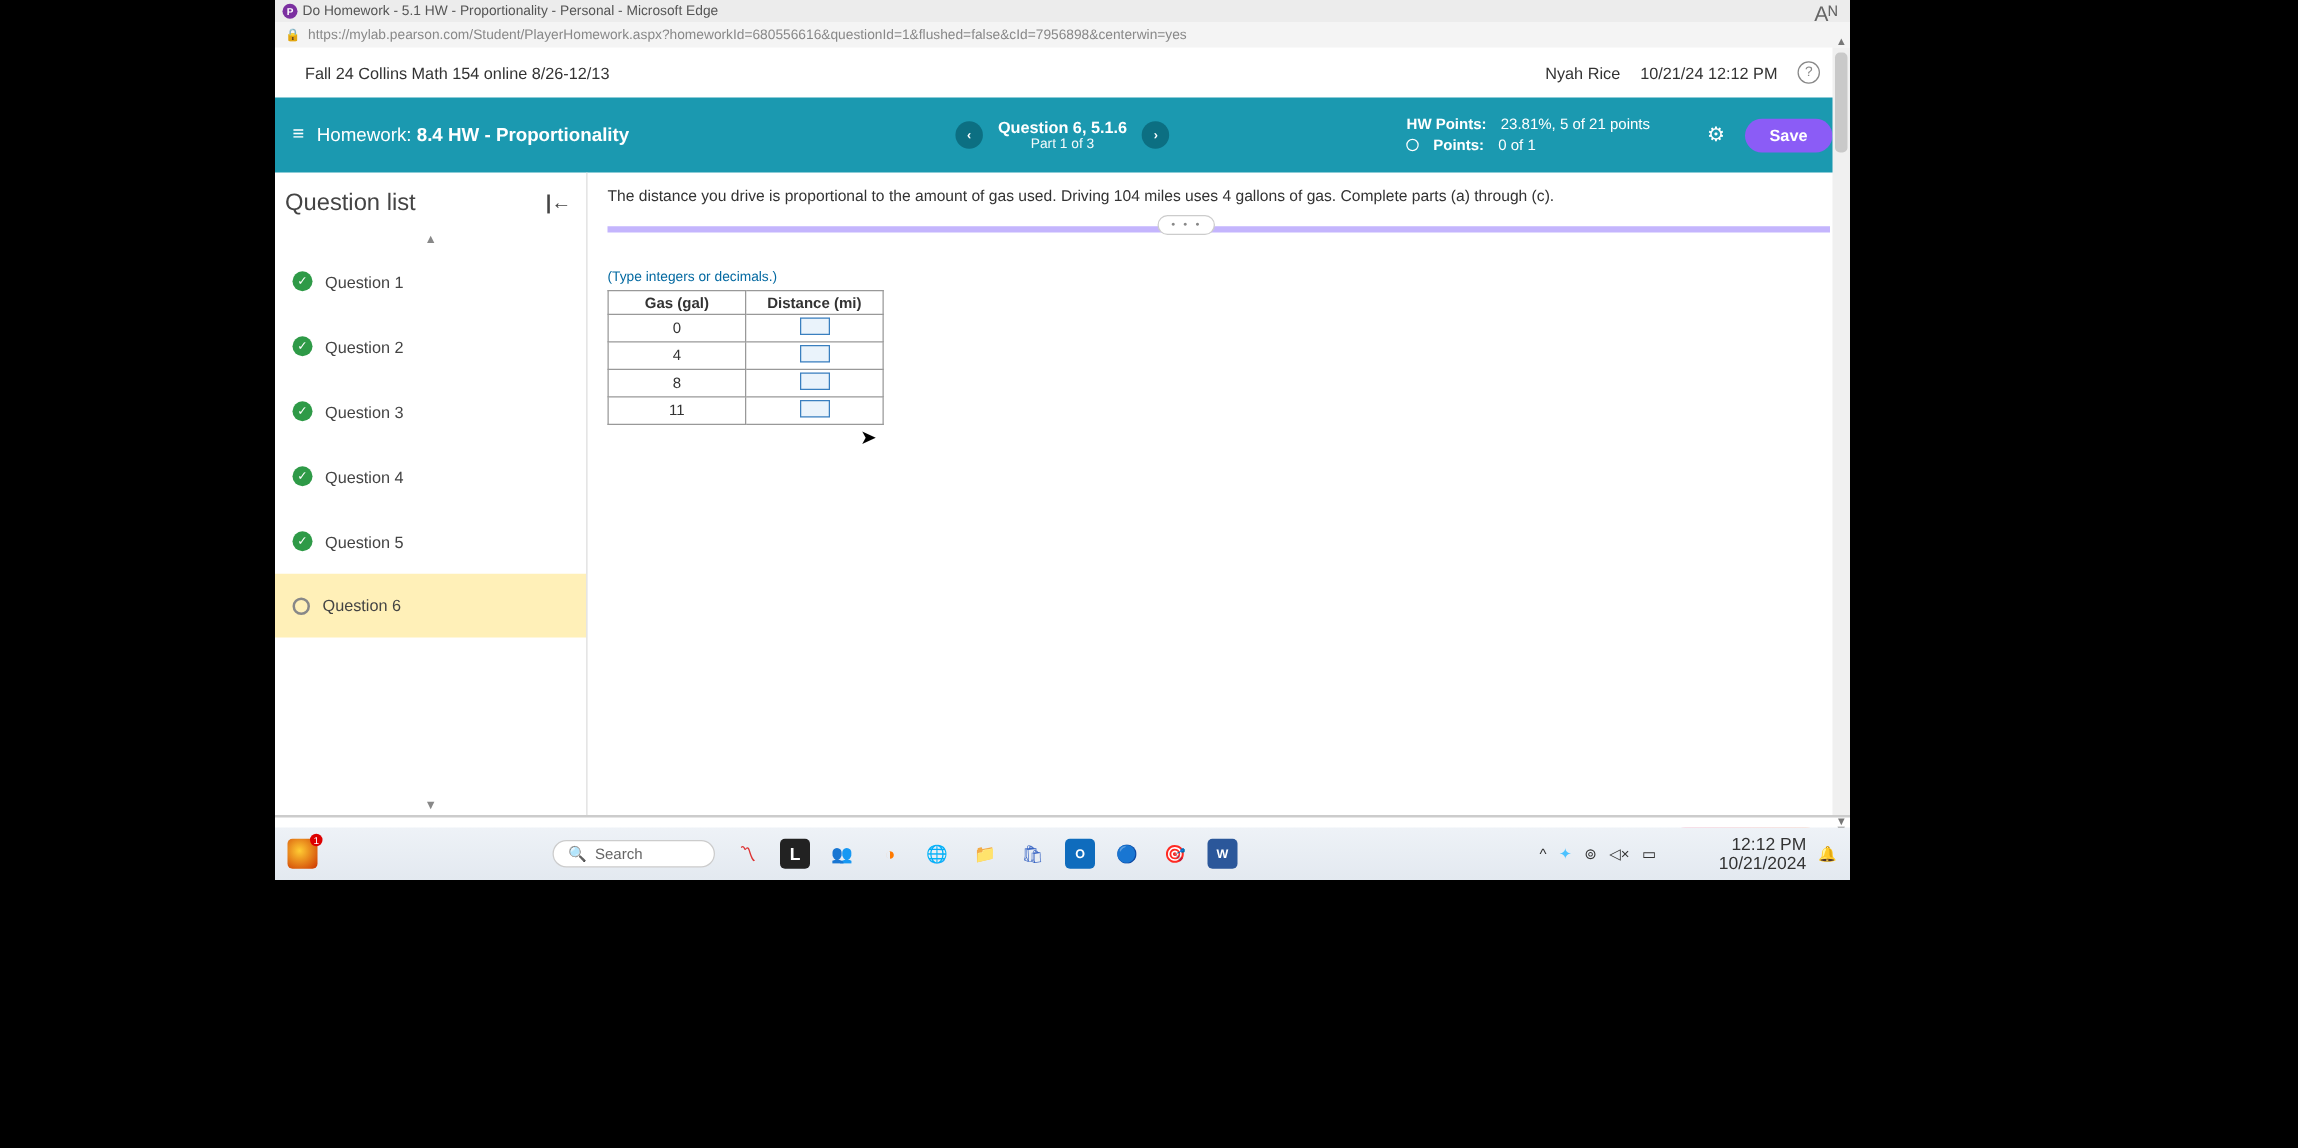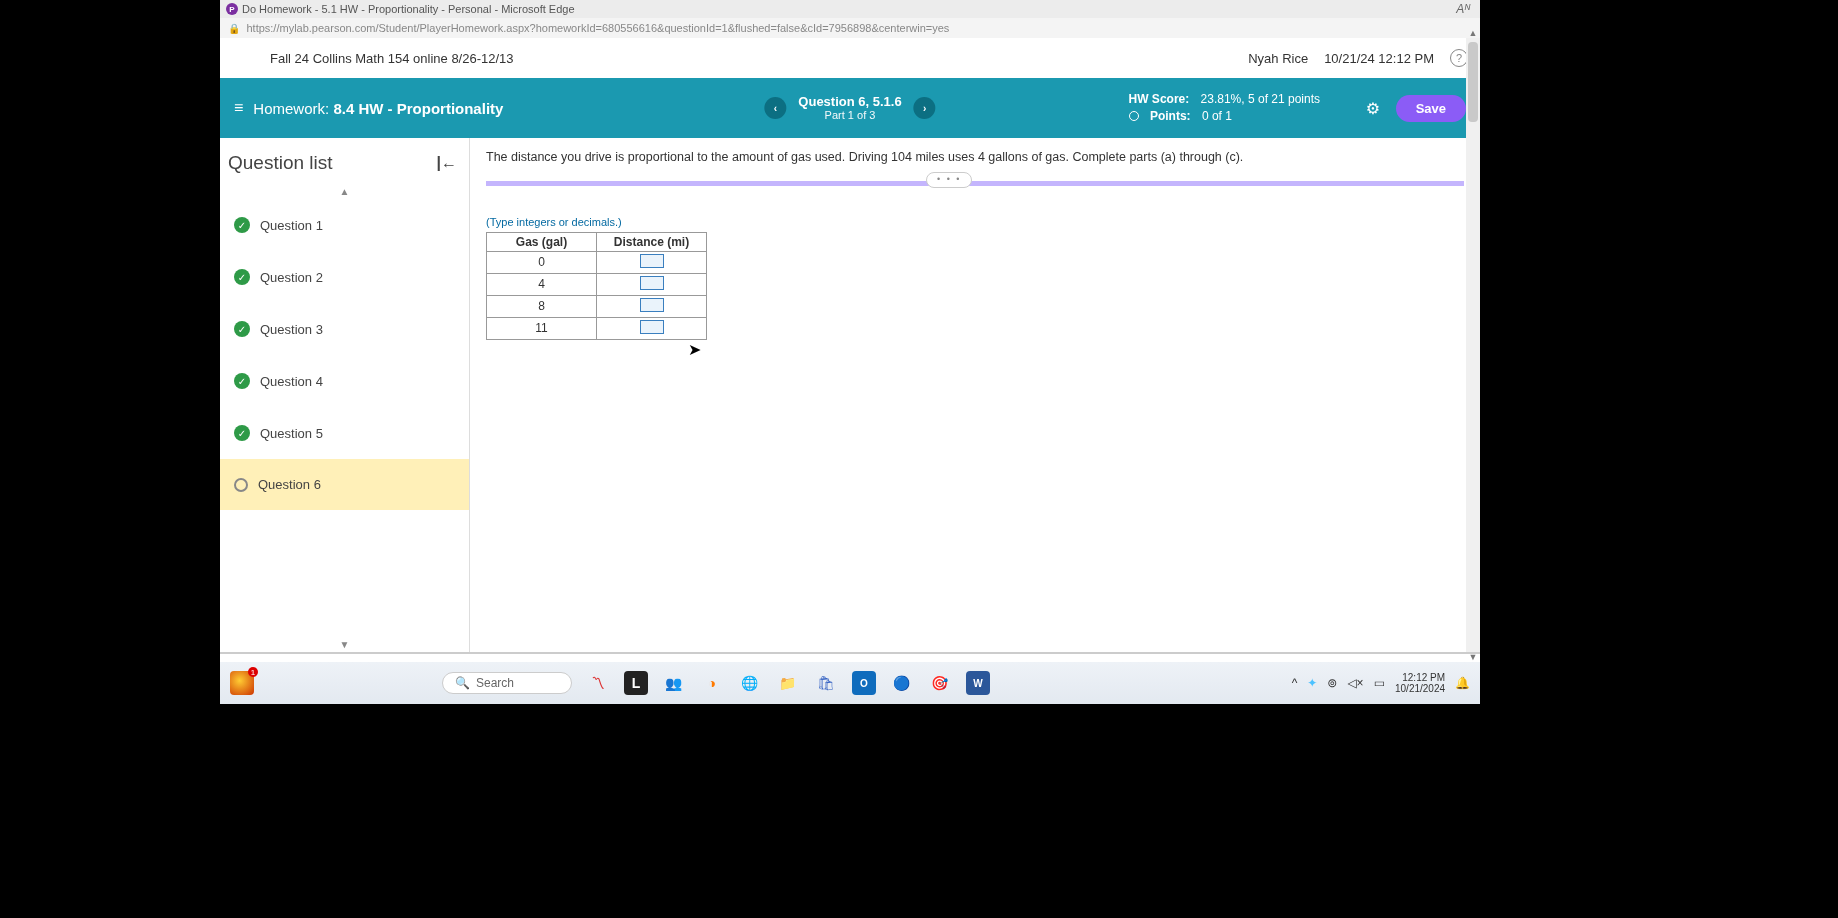--- a/index.html
+++ b/index.html
@@ -3,23 +3,23 @@
 <meta charset="utf-8">
 <style>
   * { box-sizing: border-box; margin: 0; padding: 0; font-family: Arial, Helvetica, sans-serif; }
   html, body { width: 1838px; height: 918px; background: #000; overflow: hidden; }
   .screen { position: absolute; left: 220px; top: 0; width: 1260px; height: 700px; background: #fff; border-radius: 0 0 6px 6px; }
   
   .titlebar { background: #ececec; height: 18px; display: flex; align-items: center; padding: 0 6px; font-size: 11px; color: #555; }
   .titlebar .favicon { width: 12px; height: 12px; border-radius: 50%; background: #7b2fa0; color: #fff; font-size: 8px; display: flex; align-items: center; justify-content: center; margin-right: 4px; font-weight: bold; }
   .addrbar { background: #f4f4f4; height: 20px; display: flex; align-items: center; padding: 0 8px; font-size: 11px; color: #888; }
   .addrbar .lock { margin-right: 6px; color: #888; font-size: 10px; }
-  .read-aloud { position: absolute; right: 10px; top: 2px; font-size: 12px; color: #666; font-style: italic; }
-  
-  .courserow { height: 40px; display: flex; align-items: center; justify-content: space-between; padding: 0 12px; font-size: 13px; color: #333; margin-left: 38px; }
+  .read-aloud { position: absolute; right: 10px; top: 2px; font-size: 17px; color: #666; }
+  
+  .courserow { height: 40px; display: flex; align-items: center; justify-content: space-between; padding: 0 24px; font-size: 13px; color: #333; }
   .courserow .right { display: flex; align-items: center; gap: 16px; }
   .help-circle { width: 18px; height: 18px; border: 1.5px solid #888; border-radius: 50%; display: flex; align-items: center; justify-content: center; font-size: 11px; color: #888; }
   
   .banner { background: #1b99b0; color: #fff; height: 60px; display: flex; align-items: center; padding: 0 14px; position: relative; }
   .banner .ham { font-size: 16px; margin-right: 10px; cursor: pointer; }
   .banner .hwlabel { font-size: 15px; }
   .banner .hwlabel b { font-weight: bold; }
   .banner .center { position: absolute; left: 50%; transform: translateX(-50%); display: flex; align-items: center; gap: 12px; }
   .navcircle { width: 22px; height: 22px; border-radius: 50%; background: #0c6f82; display: flex; align-items: center; justify-content: center; font-size: 10px; font-weight: bold; cursor: pointer; }
   .qtitle { text-align: center; font-size: 13px; line-height: 1.2; }
@@ -69,21 +69,21 @@
   .cursor { position: absolute; left: 468px; top: 340px; font-size: 16px; color: #000; pointer-events: none; z-index: 50; }
   
   .taskbar { position: absolute; left: 220px; bottom: 214px; width: 1260px; height: 42px; background: linear-gradient(#eef2f7,#e3e9f0); display: flex; align-items: center; padding: 0 10px; gap: 10px; }
   .taskbar .mcafee { width: 18px; height: 18px; background: radial-gradient(circle at 40% 40%, #ffcc33, #cc3300); border-radius: 50%; position: relative; }
   .taskbar .mcafee::after { content: "1"; position: absolute; top: -4px; right: -4px; background: #d00; color: #fff; font-size: 8px; width: 10px; height: 10px; border-radius: 50%; display: flex; align-items: center; justify-content: center; }
   .taskbar .start { width: 22px; height: 22px; display: grid; grid-template-columns: 1fr 1fr; grid-template-rows: 1fr 1fr; gap: 2px; }
   .taskbar .start span:nth-child(1){background:#4cc2ff;} .taskbar .start span:nth-child(2){background:#4cc2ff;} .taskbar .start span:nth-child(3){background:#4cc2ff;} .taskbar .start span:nth-child(4){background:#4cc2ff;}
   .taskbar .search { display: flex; align-items: center; gap: 6px; background: #fff; border: 1px solid #ccc; border-radius: 16px; padding: 3px 12px; font-size: 12px; color: #666; width: 130px; }
   .taskbar .tb-icon { width: 24px; height: 24px; border-radius: 4px; display: flex; align-items: center; justify-content: center; font-size: 14px; cursor: pointer; }
   .taskbar .tray { margin-left: auto; display: flex; align-items: center; gap: 10px; font-size: 11px; color: #333; }
-  .taskbar .clock { text-align: right; line-height: 1.1; font-size: 10px; }
+  .taskbar .clock { text-align: right; line-height: 1.1; font-size: 14px; margin-left: 40px; }
   .taskbar .tray-icon { font-size: 12px; cursor: pointer; }
   .centericons { display: flex; align-items: center; gap: 14px; margin-left: 140px; }
 </style>
 </head>
 <body>
 
 <div class="screen">
 
   <div class="titlebar">
     <span class="favicon">P</span>
@@ -112,21 +112,21 @@
     </span>
     <div class="center">
       <span class="navcircle">‹</span>
       <div class="qtitle">
         <div><b>Question 6, 5.1.6</b></div>
         <div class="sub">Part 1 of 3</div>
       </div>
       <span class="navcircle">›</span>
     </div>
     <div class="scores">
-      <div class="row"><b>HW Score:</b>&nbsp;<span>23.81%, 5 of 21 points</span></div>
+      <div class="row"><b>HW Points:</b>&nbsp;<span>23.81%, 5 of 21 points</span></div>
       <div class="row"><span class="radio-open"></span>&nbsp;<b>Points:</b>&nbsp;<span>0 of 1</span></div>
     </div>
     <span class="gear">⚙</span>
     <span class="save">Save</span>
   </div>
 
   <div class="bodyarea">
 
     <div class="sidebar">
       <div class="sidebar-head">

